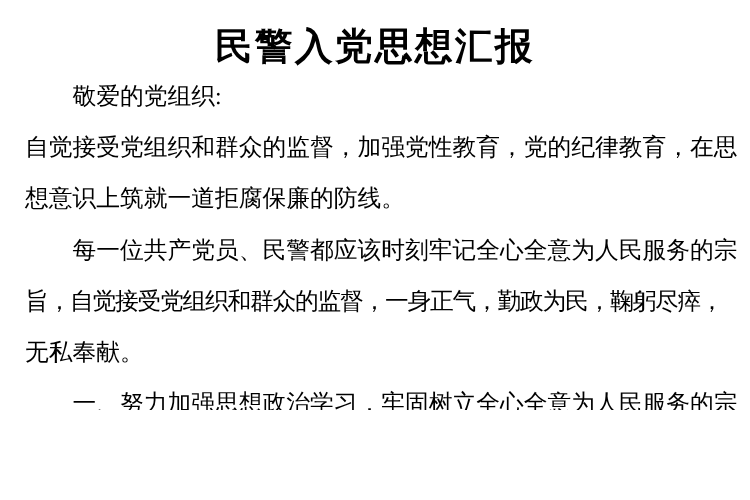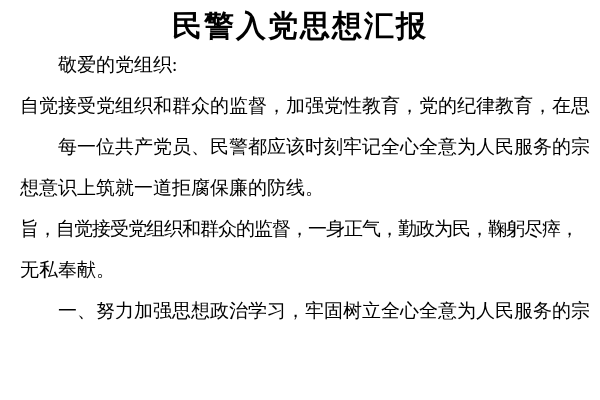--- a/index.html
+++ b/index.html
@@ -5,21 +5,21 @@
   * { margin: 0; padding: 0; box-sizing: border-box; }
   html, body {
     width: 600px; height: 400px;
     background: #ffffff;
     overflow: hidden;
     font-family: "Liberation Serif", "DejaVu Serif", serif;
     color: #000000;
   }
   .page {
     width: 600px; height: 328px;
-    padding: 4px 20px;
+    padding: 16px 20px;
     overflow: hidden;
   }
   .doc-title {
     height: 40px;
     padding-top: 3px;
     line-height: 37px;
     text-align: center;
     font-size: 30px;
     font-weight: 600;
     letter-spacing: 2px;
@@ -40,19 +40,19 @@
 </style>
 </head>
 <body>
 
 <div class="page">
   <h1 class="doc-title">民警入党思想汇报</h1>
 
   <div class="lines">
     <div class="line indent">敬爱的党组织:</div>
     <div class="line">自觉接受党组织和群众的监督，加强党性教育，党的纪律教育，在思</div>
+    <div class="line">想意识上筑就一道拒腐保廉的防线。</div>
     <div class="line indent">每一位共产党员、民警都应该时刻牢记全心全意为人民服务的宗</div>
-    <div class="line">想意识上筑就一道拒腐保廉的防线。</div>
     <div class="line tight">旨，自觉接受党组织和群众的监督，一身正气，勤政为民，鞠躬尽瘁，</div>
     <div class="line">无私奉献。</div>
     <div class="line indent">一、努力加强思想政治学习，牢固树立全心全意为人民服务的宗</div>
   </div>
 </div>
 
 </body></html>

